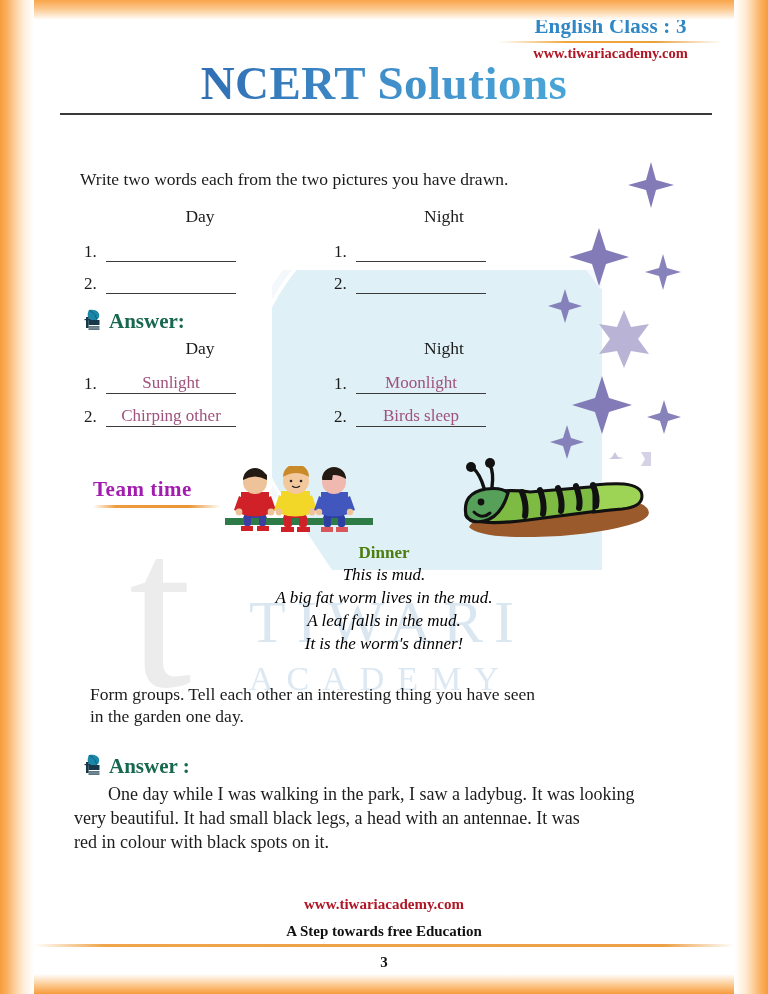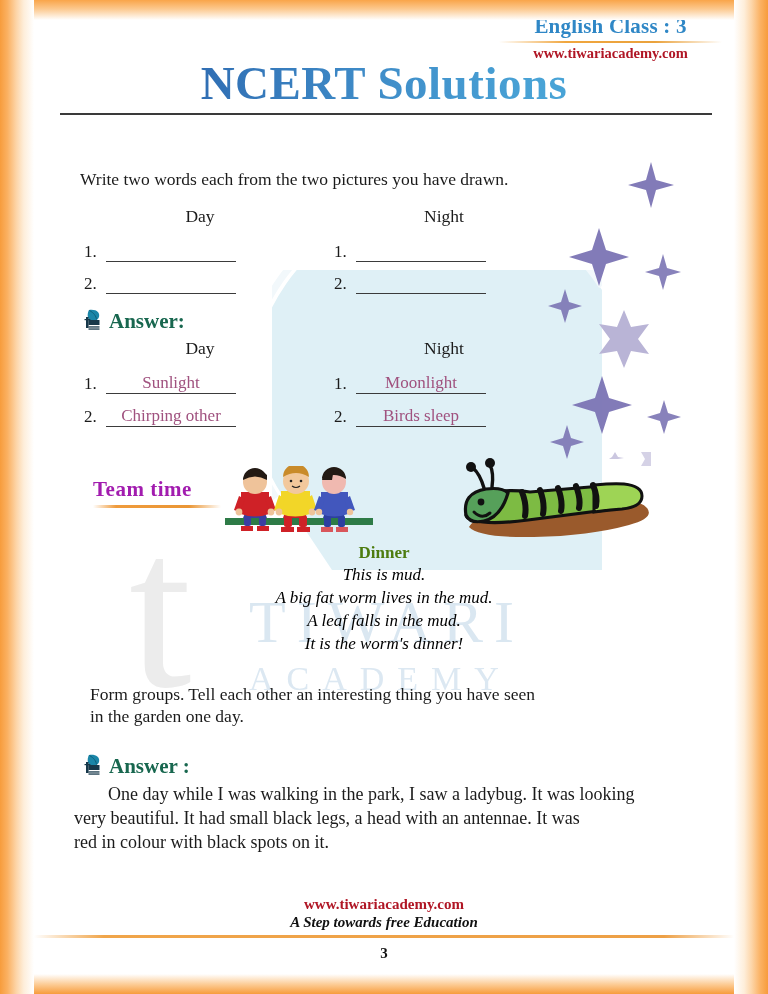--- a/index.html
+++ b/index.html
@@ -77,21 +77,21 @@
   #worm{position:absolute;left:410px;top:455px;width:215px;height:105px;z-index:11;}
 
   
   #poem{position:absolute;left:0;top:543px;width:700px;text-align:center;z-index:10;}
   #poem .ptitle{font-family:"Liberation Serif",serif;font-size:17px;font-weight:700;color:#4d7c0f;}
   #poem .pline{font-family:"Liberation Serif",serif;font-size:17px;font-style:italic;color:#000000;line-height:23px;}
 
   
   #footer{position:absolute;left:0;top:896px;width:700px;text-align:center;z-index:10;}
   #foot-url{font-family:"Liberation Serif",serif;font-size:15px;font-weight:700;color:#b01625;}
-  #foot-tag{font-family:"Liberation Serif",serif;font-size:15px;font-weight:700;color:#111;margin-top:1px;font-style:italic;}
+  #foot-tag{font-family:"Liberation Serif",serif;font-size:15px;font-weight:700;color:#111;margin-top:10px;}
   #foot-rule{height:3px;margin-top:4px;background:linear-gradient(to right,#ffffff,#f0a54a 10%,#eda046 90%,#ffffff);}
   #page-num{font-family:"Liberation Serif",serif;font-size:15px;font-weight:700;color:#111;margin-top:7px;}
 </style>
 </head>
 <body>
 
 <div id="page">
 
   <div id="content">
 

